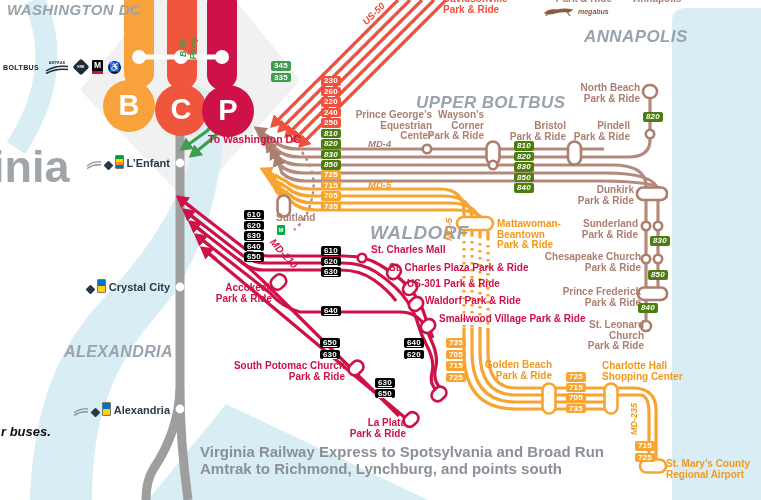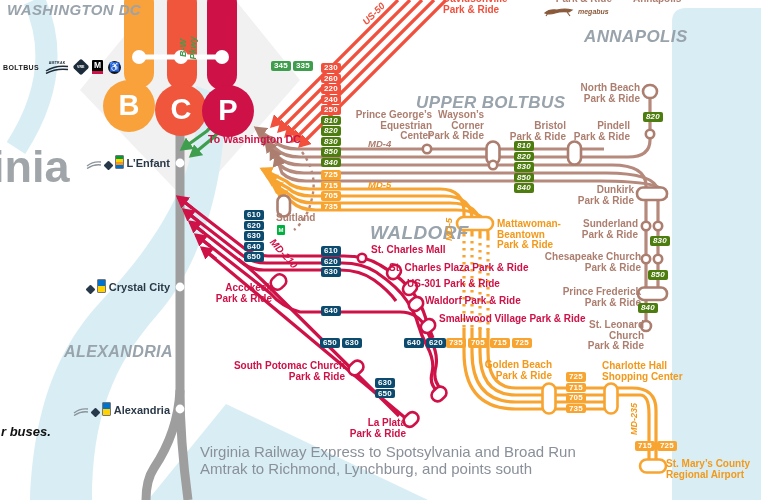--- a/index.html
+++ b/index.html
@@ -6,24 +6,24 @@
   #map{position:relative;width:761px;height:500px;overflow:hidden;background:#fff;
        font-family:"Liberation Sans",sans-serif;}
   #map svg.base{position:absolute;left:0;top:0;}
   .abs{position:absolute;}
   .lbl{position:absolute;font-weight:700;font-size:10px;line-height:10.6px;white-space:pre-line;}
   .ra{text-align:right;}
   .c-mv{color:#AC7E6F;} .c-or{color:#F2991B;} .c-cr{color:#CE1147;} .c-ro{color:#F0503C;} .c-gn{color:#3F9E4D;}
   .region{position:absolute;font-style:italic;font-weight:600;color:#99A3AC;letter-spacing:.4px;white-space:pre;}
   .road{position:absolute;font-style:italic;font-weight:700;font-size:9.5px;white-space:pre-line;}
   .bstack{position:absolute;display:flex;flex-direction:column;gap:1px;}
-  .brow{position:absolute;display:flex;gap:2px;}
+  .brow{position:absolute;display:flex;flex-direction:column;gap:2px;}
   .badge{width:20px;height:9.5px;border-radius:2px;color:#fff;font-weight:700;font-size:8px;
          line-height:9.5px;text-align:center;letter-spacing:.3px;display:block;}
-  .f2{background:#F0503C;} .f3{background:#3F9E4D;} .f6{background:#0c4a6e;} .f7{background:#F7A431;} .f8{background:#4d7c0f;font-style:italic;}
+  .f2{background:#F0503C;} .f3{background:#3F9E4D;} .f6{background:#000000;text-decoration:underline;} .f7{background:#F7A431;} .f8{background:#4d7c0f;font-style:italic;}
   .bulb{position:absolute;color:#fff;font-weight:700;font-size:29px;transform:translate(-50%,-52%);}
   .station{position:absolute;display:flex;align-items:flex-end;gap:3px;font-weight:700;font-size:11px;color:#2A3947;white-space:nowrap;}
   .station.ra2{justify-content:flex-end;}
   .mbar{display:inline-flex;flex-direction:column;width:7px;height:12px;border:1px solid #777;border-radius:1px;overflow:hidden;}
   .mbar i{flex:1;display:block;}
   .dia{display:inline-block;width:7px;height:7px;background:#27384A;transform:rotate(45deg);border-radius:1px;}
   .uslogos{position:absolute;display:flex;align-items:center;gap:5px;}
   .boltbus{font-weight:700;font-size:7px;color:#1A1A1A;letter-spacing:.4px;}
   .amtrak{display:flex;flex-direction:column;align-items:center;width:26px;}
   .amtrak .w{font-size:3.5px;font-weight:700;color:#1C2B39;letter-spacing:.3px;}
@@ -32,21 +32,21 @@
   .vrebox span{transform:rotate(-45deg);color:#fff;font-size:3.6px;font-weight:700;}
   .metrobox{width:11px;height:14px;background:#000;display:flex;flex-direction:column;border-radius:1px;}
   .metrobox .m{color:#fff;font-weight:700;font-size:8.5px;text-align:center;line-height:10px;flex:1;}
   .metrobox .r{height:3px;background:#CE1147;}
   .wheel{width:13px;height:13px;border-radius:50%;background:#111;color:#fff;font-size:9px;
          line-height:13px;text-align:center;}
   .megarow{position:absolute;display:flex;align-items:center;gap:3px;}
   .megatxt{font-size:7px;font-weight:700;color:#8A5A3B;font-style:italic;}
   .suit-m{width:8px;height:10px;background:#00B140;color:#fff;font-size:6px;font-weight:700;
           text-align:center;line-height:10px;border-radius:1px;}
-  .note{position:absolute;font-weight:400;color:#8A9099;white-space:pre-line;}
+  .note{position:absolute;font-weight:700;color:#8A9099;white-space:pre-line;}
 </style>
 </head>
 <body>
 
 <div id="map">
 
 <svg class="base" width="761" height="500" viewBox="0 0 761 500">
   <defs>
     <marker id="ar-cr" viewBox="0 0 10 10" refX="7" refY="5" markerWidth="4.4" markerHeight="4.4" orient="auto">
           <path d="M0,0 L9,5 L0,10 Z" fill="#CE1147"></path>
@@ -321,21 +321,21 @@
 <div class="road c-mv" style="left:368px;top:138px;">MD-4</div>
 <div class="road c-or" style="left:368px;top:179px;">MD-5</div>
 <div class="road c-or" style="left:437px;top:224px;transform:rotate(-90deg);">MD-5</div>
 <div class="road c-cr" style="left:266px;top:248px;transform:rotate(48deg);font-size:10px;">MD-210</div>
 <div class="road c-or" style="left:618px;top:414px;transform:rotate(-90deg);font-size:9px;">MD-235</div>
 
 <div class="brow" style="left:271px;top:61px;">
       <span class="badge f3">345</span>
       <span class="badge f3">335</span>
     </div>
-<div class="bstack" style="left:321px;top:63px;">
+<div class="bstack" style="left:321px;top:76px;">
       <span class="badge f2">230</span>
       <span class="badge f2">260</span>
       <span class="badge f2">220</span>
       <span class="badge f2">240</span>
       <span class="badge f2">250</span>
       <span class="badge f8">810</span>
       <span class="badge f8">820</span>
       <span class="badge f8">830</span>
       <span class="badge f8">850</span>
       <span class="badge f8">840</span>

